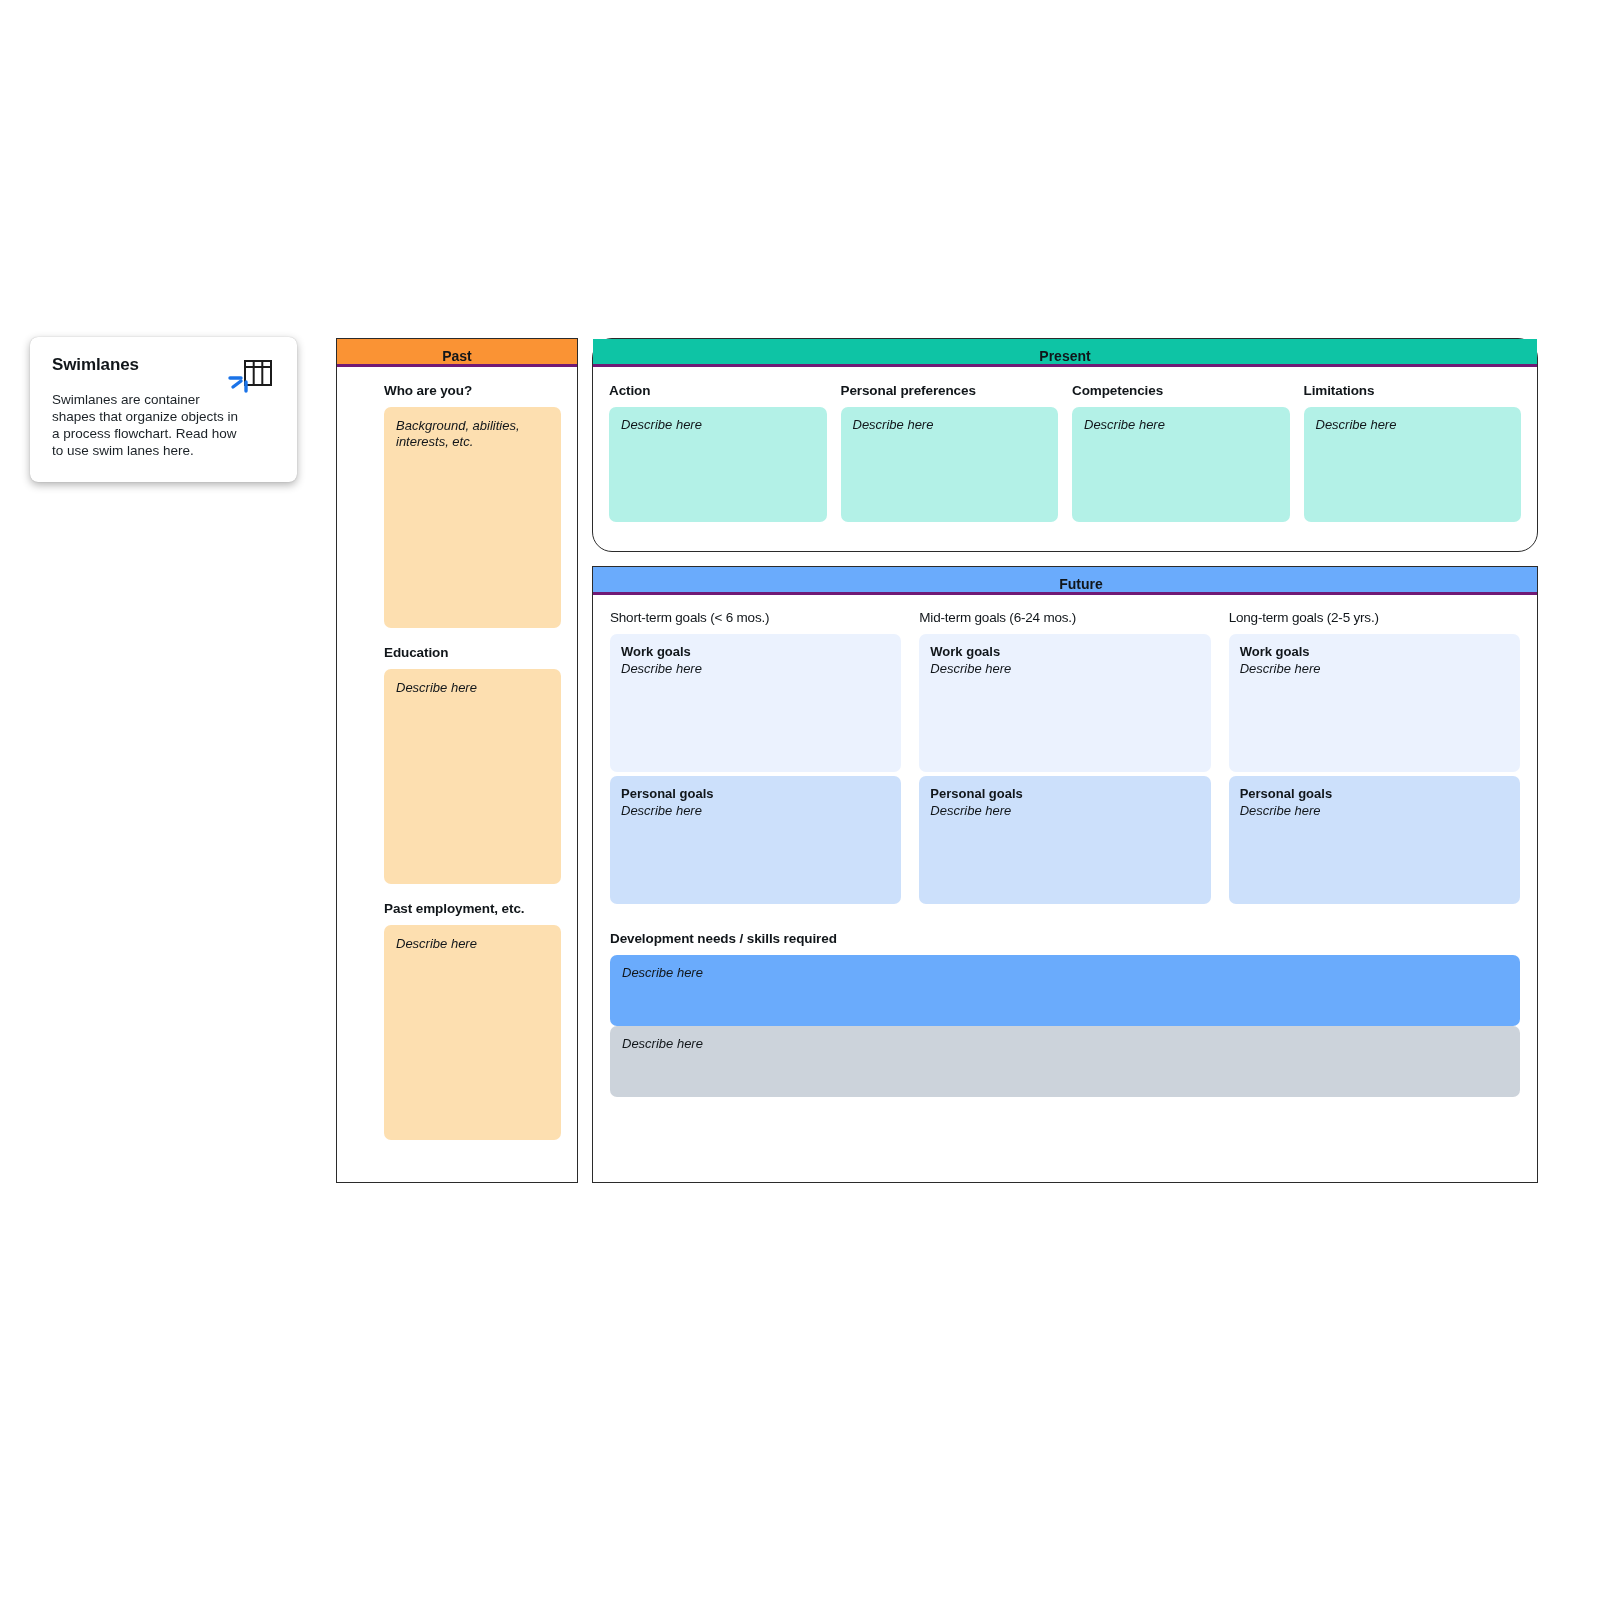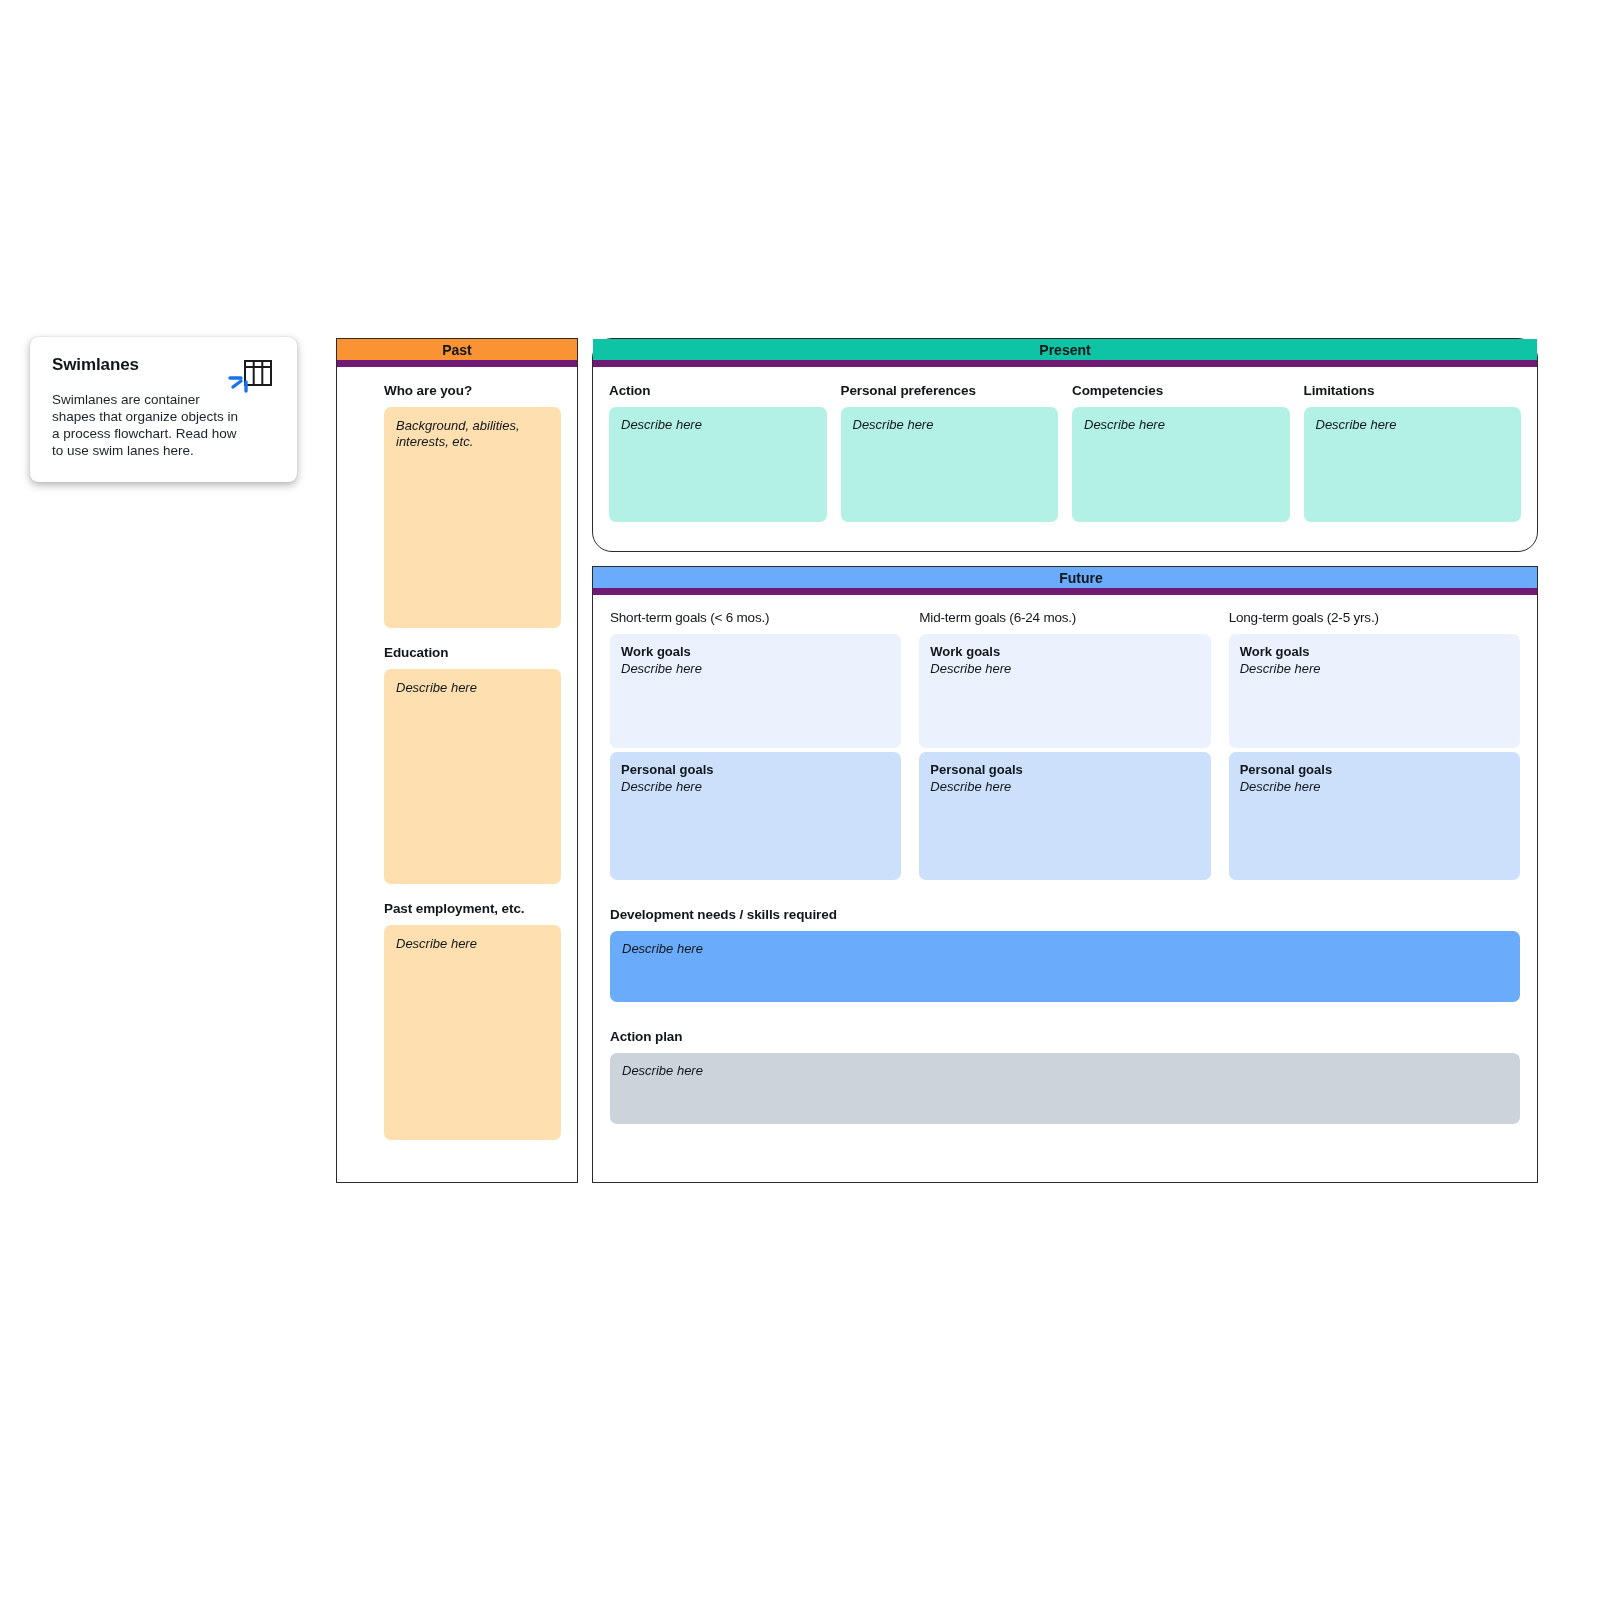--- a/index.html
+++ b/index.html
@@ -35,22 +35,22 @@
   }
 
   
   .panel {
     position: absolute;
     background: #ffffff;
     border: 1px solid #2b2b2b;
   }
   .panel-header {
     height: 28px;
-    border-bottom: 7px solid #701a75;
-    display: flex; align-items: center; justify-content: center;
+    border-bottom: 3px solid #701a75;
+    display: flex; align-items: flex-end; justify-content: center;
     font-size: 14px; font-weight: bold; color: #11161a;
   }
   .panel-body { padding: 16px 16px 0 16px; }
 
   
   #past-panel { left: 336px; top: 338px; width: 242px; height: 845px; }
   #past-panel .panel-header { background: #fa9334; }
   .past-label {
     font-size: 13.5px; font-weight: bold; color: #11161a;
     margin-bottom: 9px; letter-spacing: -0.1px;
@@ -88,21 +88,21 @@
   .future-body { padding: 15px 17px 0 17px; }
   .goals-grid {
     display: grid; grid-template-columns: repeat(3, 1fr);
     column-gap: 18px;
   }
   .goal-col-label {
     font-size: 13.5px; font-weight: normal; color: #11161a;
     margin-bottom: 9px; letter-spacing: -0.2px;
   }
   .goal-card { border-radius: 7px; padding: 9px 11px; }
-  .goal-card.work { background: #ebf2fe; height: 114px; margin-bottom: 4px; }
+  .goal-card.work { background: #ebf2fe; height: 138px; margin-bottom: 4px; }
   .goal-card.personal { background: #cce0fb; height: 128px; }
   .goal-card-title {
     font-size: 13px; font-weight: bold; color: #11161a; line-height: 17px;
   }
   .goal-card-text {
     font-size: 13px; font-style: italic; color: #11161a; line-height: 17px;
   }
 
   .wide-label {
     font-size: 13.5px; font-weight: bold; color: #11161a;
@@ -229,19 +229,18 @@
             <div class="goal-card-title">Personal goals</div>
             <div class="goal-card-text">Describe here</div>
           </div>
         </div>
 
       </div>
 
       <div class="wide-label">Development needs / skills required</div>
       <div class="wide-box" id="dev-box">Describe here</div>
 
-      <div class="wide-label">Action plan</div>
       <div class="wide-box" id="action-box">Describe here</div>
 
     </div>
   </div>
 
 </div>
 
 </body></html>

